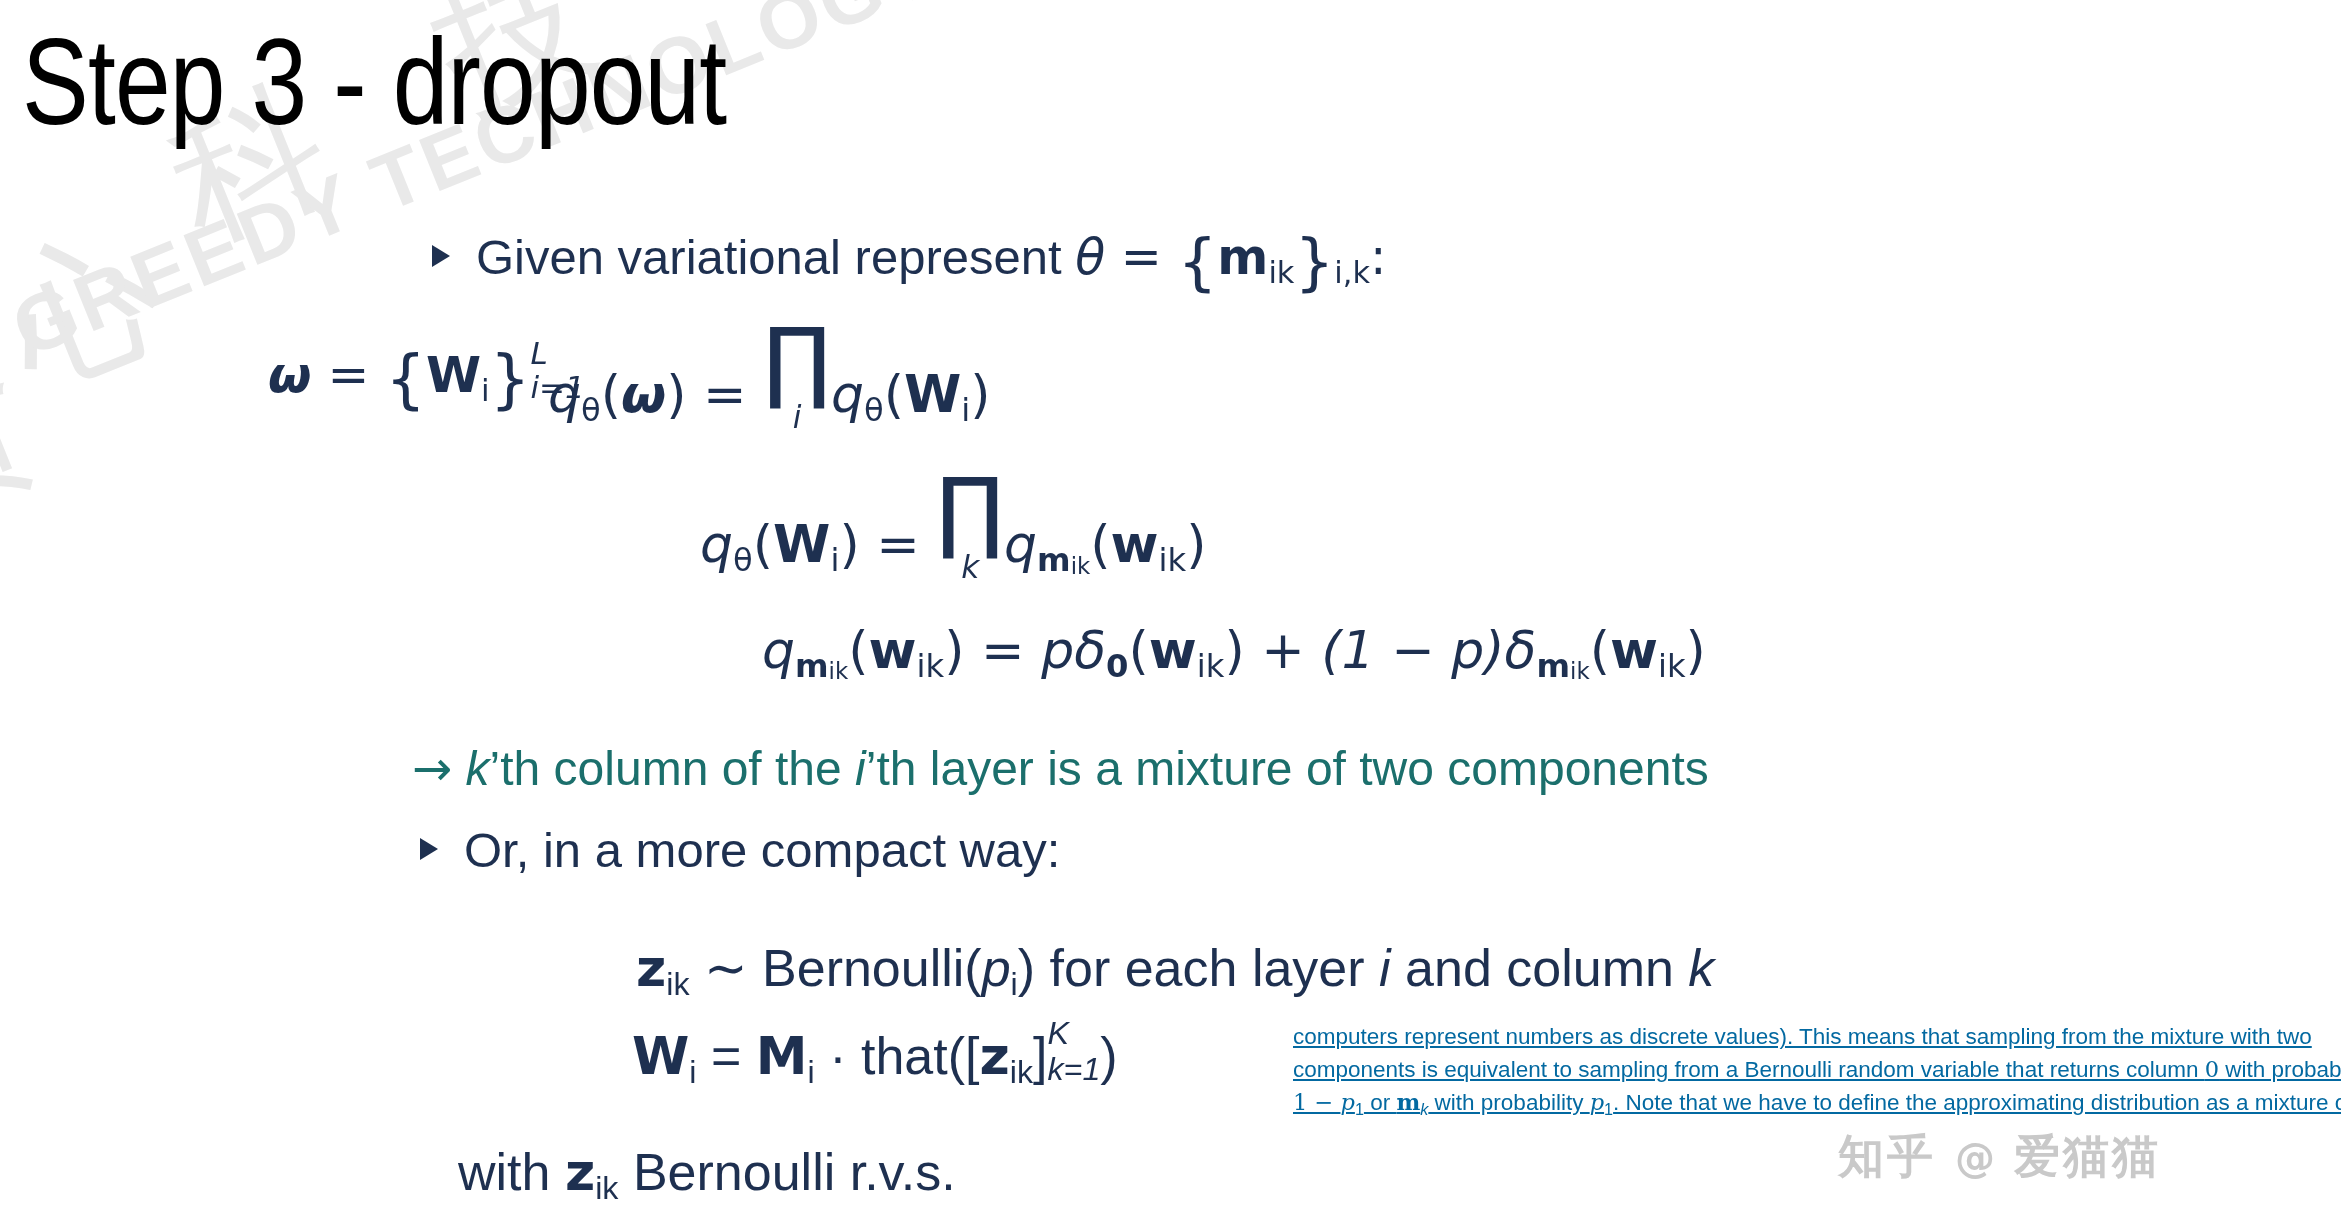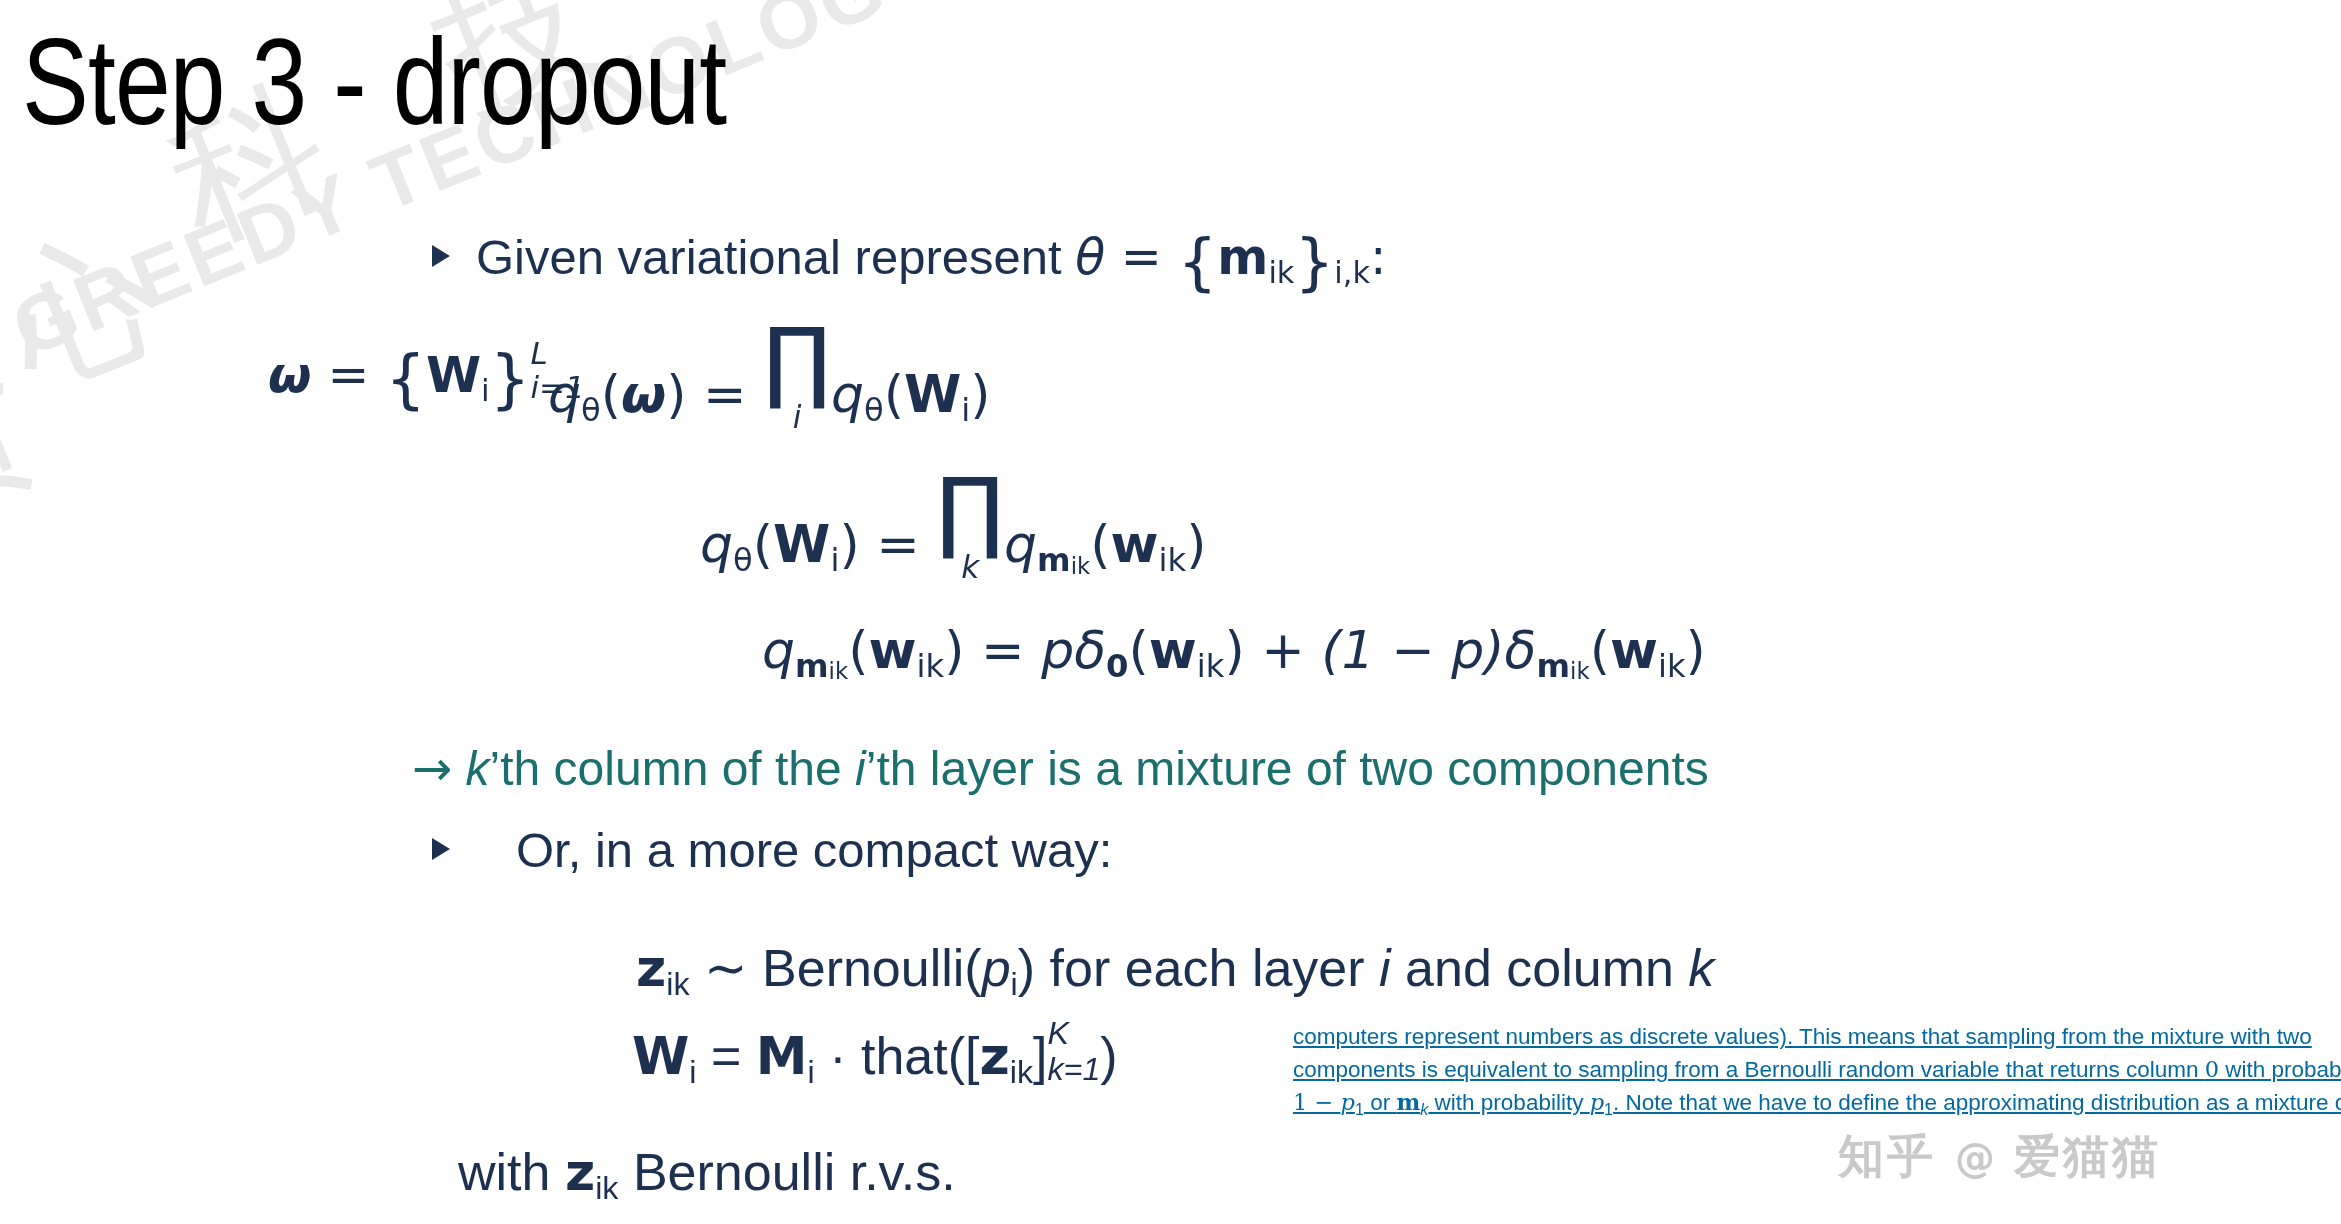--- a/index.html
+++ b/index.html
@@ -188,21 +188,21 @@
     top: 740px;
     white-space: nowrap;
     color: #1b6f6c;
     font-family: "Liberation Sans", sans-serif;
     font-size: 48px;
   }
   #teal-line .arrow { font-family: "DejaVu Sans", sans-serif; }
 
   
   #bullet-1 { left: 432px; top: 225px; }
-  #bullet-2 { left: 432px; top: 822px; gap: 40px; }
+  #bullet-2 { left: 420px; top: 822px; }
 
   #bullet-1 .bullet-text .mathpart {
     font-family: "DejaVu Sans", sans-serif;
   }
 
   
   #eq-z-bern {
     left: 636px; top: 938px;
     font-size: 52px;
     color: #1e3050;

